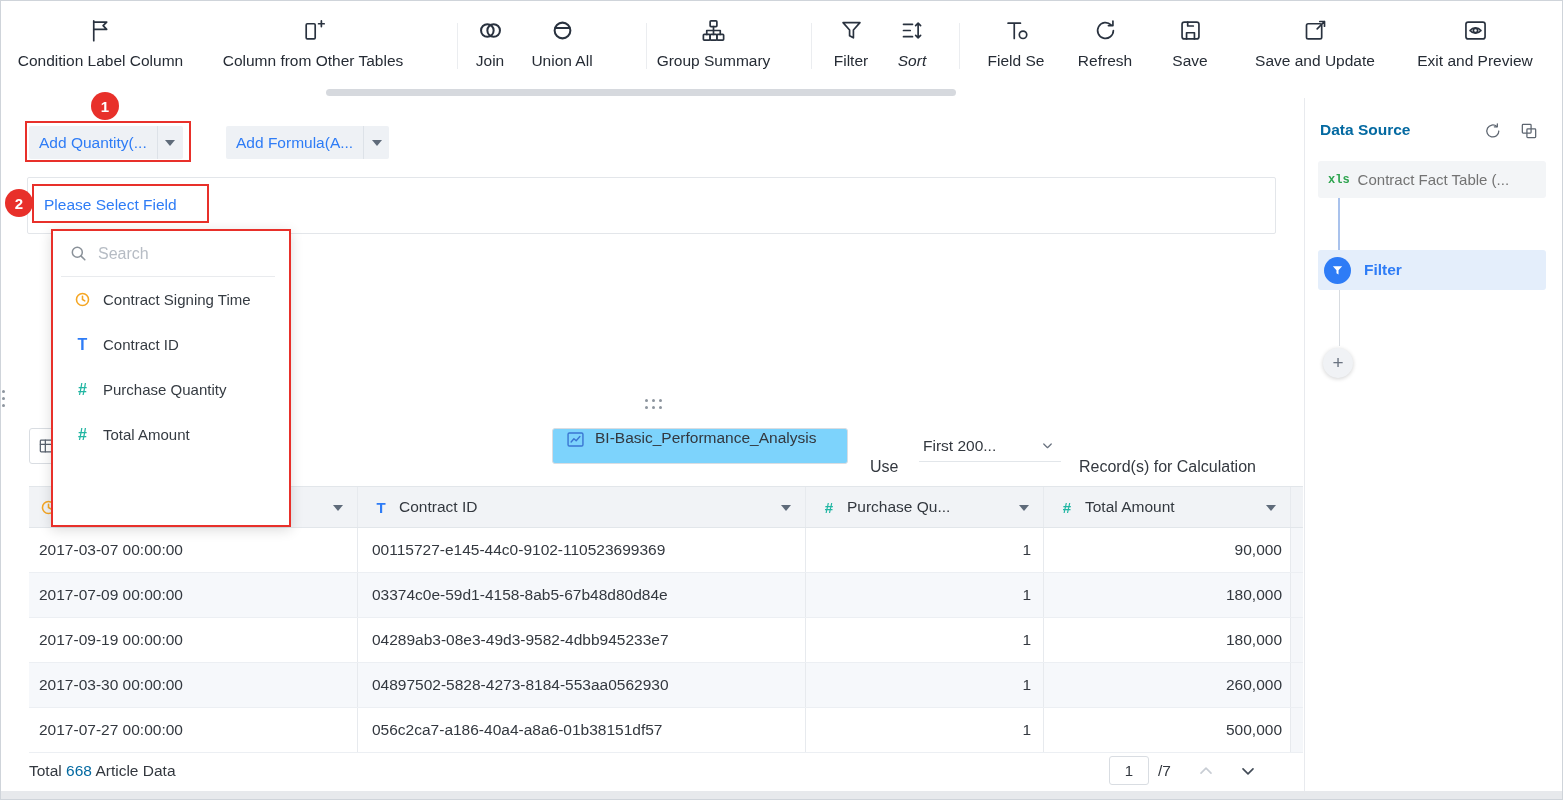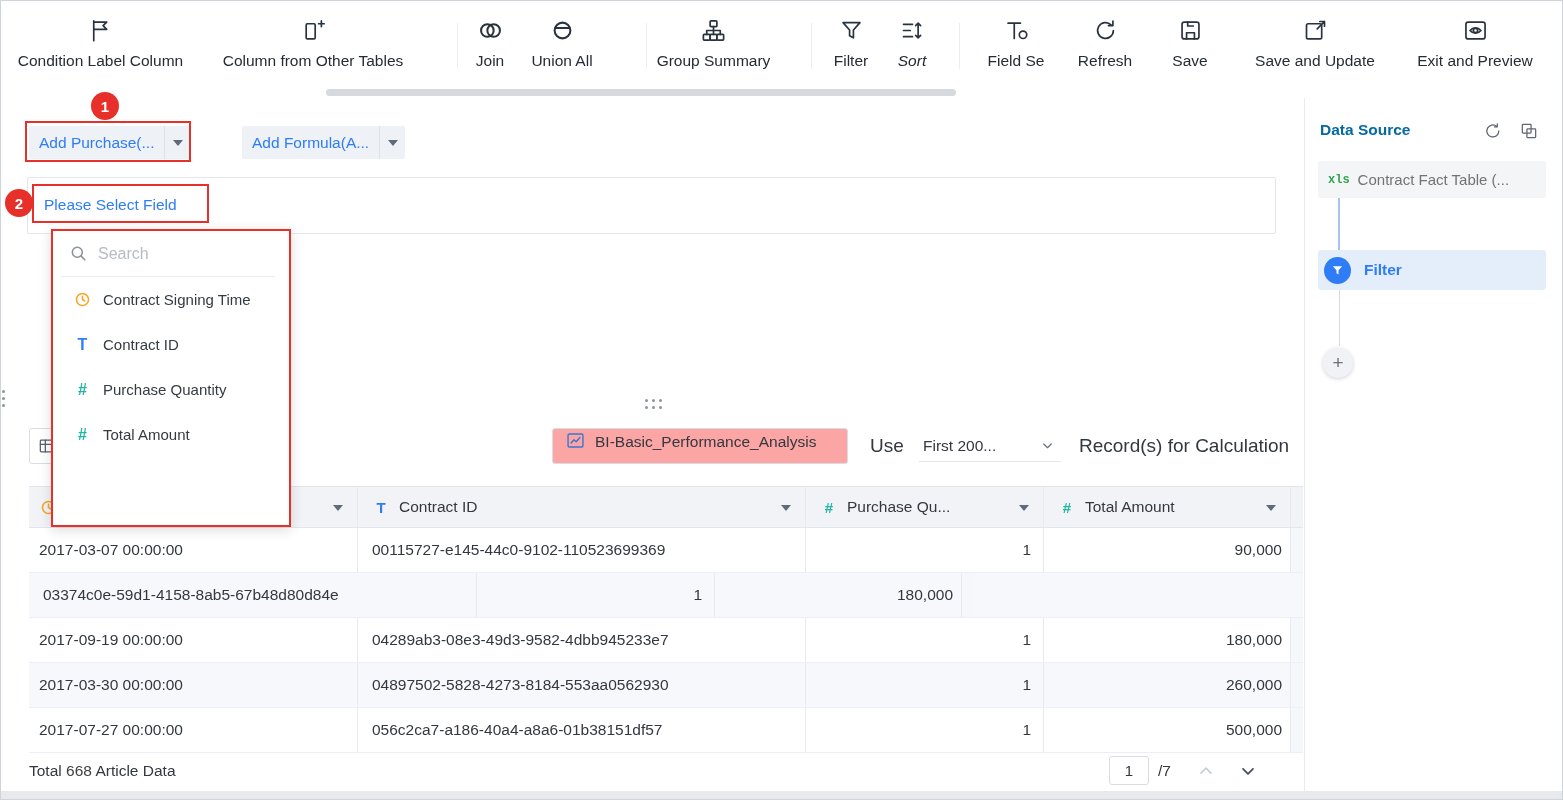--- a/index.html
+++ b/index.html
@@ -58,24 +58,24 @@
   
   .dots-h { position:absolute; left:644px; top:398px; display:grid; grid-template-columns:repeat(3,3px); grid-template-rows:repeat(2,3px); gap:4px; }
   .dots-h i, .dots-v i { background:#8d959e; border-radius:50%; }
   .dots-v { position:absolute; left:1px; top:389px; display:grid; grid-template-rows:repeat(3,3px); gap:4px; width:3px; }
 
   
   .sq-btn { position:absolute; left:28px; top:427px; width:36px; height:36px; border:1px solid #d9dde2; border-radius:3px;
     display:flex; align-items:center; justify-content:center; cursor:pointer; background:#fff; }
   .sq-btn svg { width:20px; height:20px; }
   .dataset-btn { position:absolute; left:551px; top:427px; width:296px; height:36px; border:1px solid #d9dde2; border-radius:3px;
-    display:flex; align-items:flex-end; gap:9px; padding:12px 12px; cursor:pointer; background:#fca5a5; }
+    display:flex; align-items:flex-start; gap:9px; padding:0 12px; cursor:pointer; background:#7dd3fc; }
   .dataset-btn svg { width:21px; height:21px; }
   .dataset-btn .txt { font-size:15.5px; color:#33383f; white-space:nowrap; }
-  .inline-label { position:absolute; top:427px; height:36px; line-height:36px; font-size:19px; color:#33383f; white-space:nowrap;text-align:center; }
+  .inline-label { position:absolute; top:448px; height:36px; line-height:36px; font-size:16px; color:#33383f; white-space:nowrap;text-align:center; }
   .records-select { position:absolute; left:918px; top:429px; width:142px; height:32px; display:flex; align-items:center;
     justify-content:space-between; padding:0 6px 0 4px; font-size:15.5px; color:#33383f; border-bottom:1px solid #e2e6ea; cursor:pointer; }
   .records-select svg { width:15px; height:15px; }
 
   
   .data-table { position:absolute; left:28px; top:485px; width:1274px; }
   .t-row { display:flex; width:1274px; }
   .t-head { height:42px; background:#f1f3f6; border-top:1px solid #e2e6ea; border-bottom:1px solid #e2e6ea; }
   .t-body { height:45px; background:#fff; border-bottom:1px solid #eceff3; font-size:15.5px; }
   .t-body.alt { background:#f6f8fb; }
@@ -88,21 +88,21 @@
   .t-head .t-cell { font-size:15.5px; color:#33383f; }
   .t-head .c2, .t-head .c3 { justify-content:flex-start; padding-left:14px; }
   .t-head .cs { background:#f1f3f6; }
   .t-body .cs { background:#f5f7fa; }
   .h-icon { width:18px; height:18px; margin-right:9px; display:flex; align-items:center; justify-content:center; font-weight:bold; font-size:15px; flex:0 0 auto; }
   .h-icon svg { width:17px; height:17px; }
   .h-caret { position:absolute; right:14px; top:18px; }
 
   
   .footer-total { position:absolute; left:28px; top:753px; height:34px; line-height:34px; font-size:15.5px; color:#33383f; }
-  .footer-total .count { color:#404040;margin-top:36px; }
+  .footer-total .count { color:#0369a1;margin-top:36px; }
   .page-input { position:absolute; left:1108px; top:755px; width:40px; height:29px; border:1px solid #d9dde2; border-radius:3px;
     text-align:center; font-size:15px; color:#33383f; outline:none; font-family:"Liberation Sans",sans-serif; }
   .page-total { position:absolute; left:1157px; top:755px; height:29px; line-height:29px; font-size:15.5px; color:#33383f; }
   .pg-btn { position:absolute; top:753px; width:34px; height:34px; display:flex; align-items:center; justify-content:center; cursor:pointer; border-radius:50%; }
   .pg-btn svg { width:20px; height:20px; }
 
   
   .sb-title { position:absolute; left:15px; top:23px; font-size:15.5px; font-weight:bold; color:#0369a1; }
   .sb-ico { position:absolute; top:23px; width:20px; height:20px; cursor:pointer; }
   .sb-ico svg { width:20px; height:20px; }
@@ -287,26 +287,26 @@
           <path d="M7.2 12c2.5-3.2 7.1-3.2 9.6 0M7.2 12c2.5 3.2 7.1 3.2 9.6 0"></path>
         </svg>
     </span>
     <span class="tb-label">Exit and Preview</span>
   </div>
 
   <div class="tb-scrollbar"></div>
 </div>
 
 <div class="split-btn" style="left:28px; top:125px;">
-  <span class="lbl">Add Purchase(...</span>
+  <span class="lbl">Add Quantity(...</span>
   <span class="car">
       <i class="caret-down"></i>
     </span>
 </div>
-<div class="split-btn" style="left:241px; top:125px;">
+<div class="split-btn" style="left:225px; top:125px;">
   <span class="lbl">Add Formula(A...</span>
   <span class="car">
       <i class="caret-down"></i>
     </span>
 </div>
 
 <div class="condition-panel">
   <span class="condition-placeholder">Please Select Field</span>
 </div>
 
@@ -377,20 +377,21 @@
   </div>
 
   <div class="t-row t-body">
     <div class="t-cell c0">2017-03-07 00:00:00</div>
     <div class="t-cell c1">00115727-e145-44c0-9102-110523699369</div>
     <div class="t-cell c2">1</div>
     <div class="t-cell c3">90,000</div>
     <div class="t-cell cs"></div>
   </div>
   <div class="t-row t-body alt">
+    <div class="t-cell c0">2017-07-09 00:00:00</div>
     <div class="t-cell c1">03374c0e-59d1-4158-8ab5-67b48d80d84e</div>
     <div class="t-cell c2">1</div>
     <div class="t-cell c3">180,000</div>
     <div class="t-cell cs"></div>
   </div>
   <div class="t-row t-body">
     <div class="t-cell c0">2017-09-19 00:00:00</div>
     <div class="t-cell c1">04289ab3-08e3-49d3-9582-4dbb945233e7</div>
     <div class="t-cell c2">1</div>
     <div class="t-cell c3">180,000</div>

